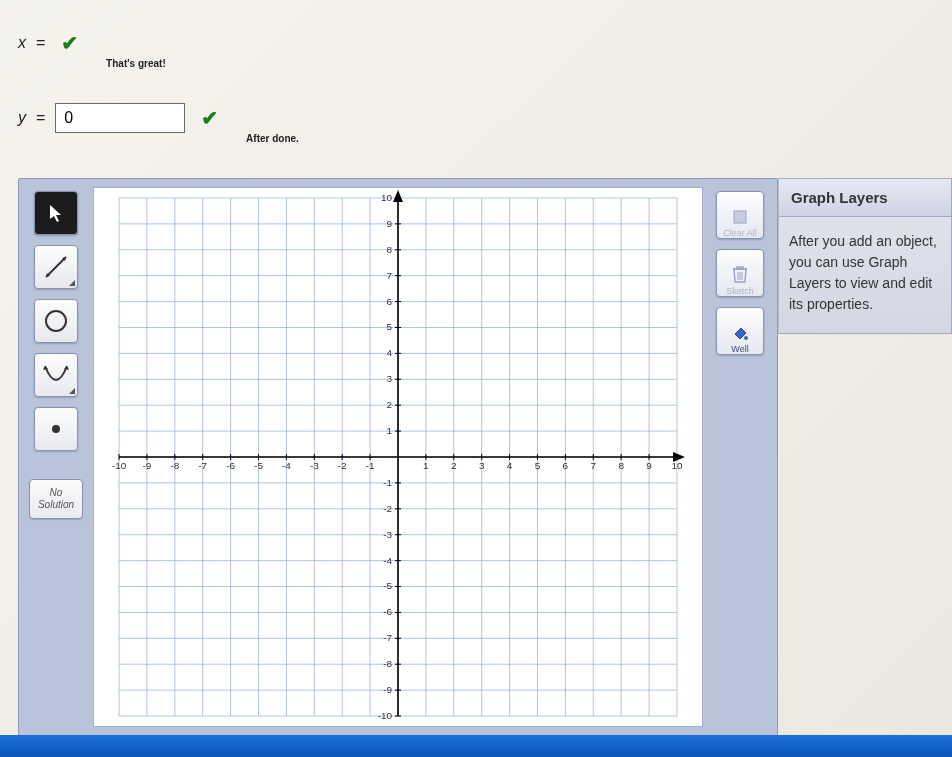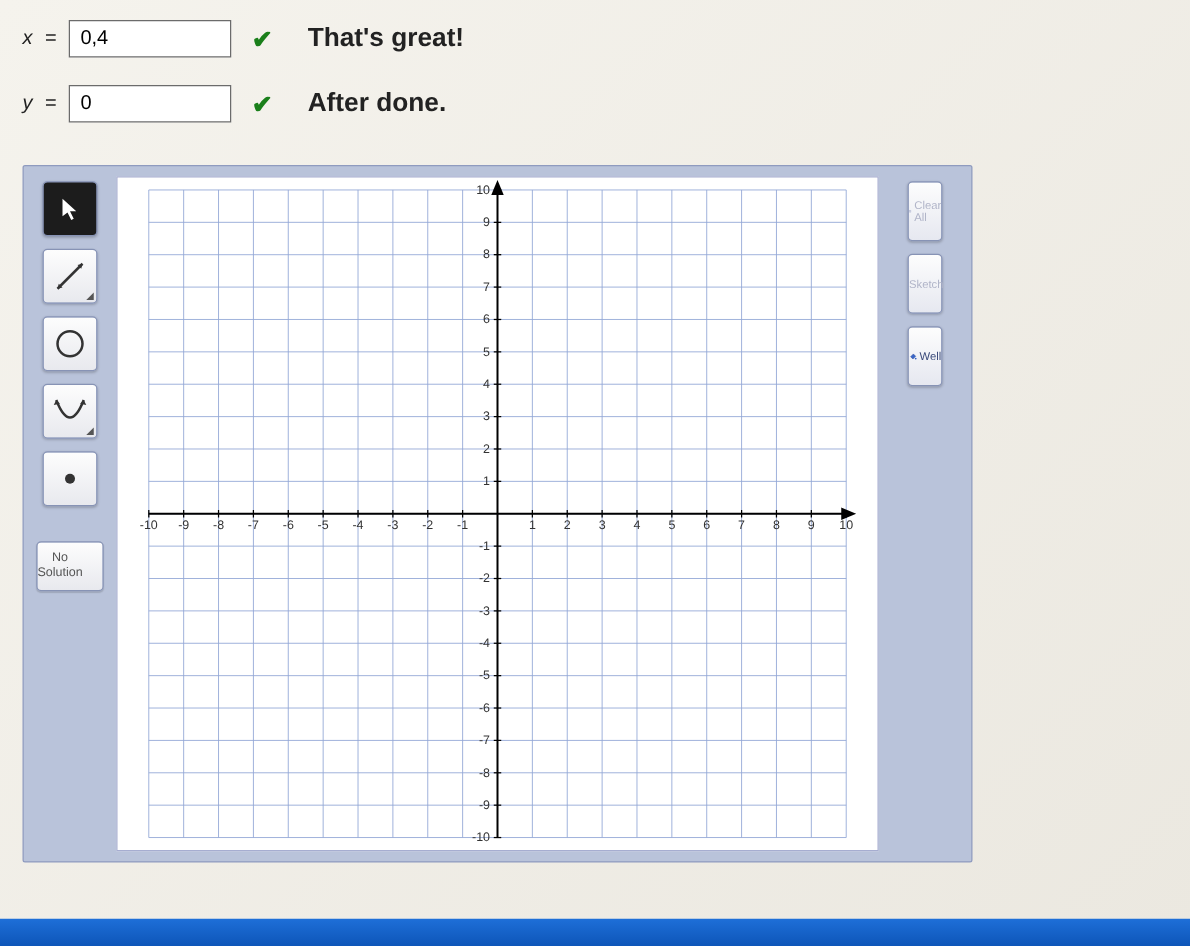--- a/index.html
+++ b/index.html
@@ -22,21 +22,21 @@
     border: 1px solid #6b6b6b;
     background: #fff;
     padding: 3px 8px;
     font-size: 16px;
     font-family: inherit;
   }
   .check {
     color: #1a7f1a; font-size: 20px; font-weight: bold;
     margin-left: 6px;
   }
-  .feedback { font-weight: bold; font-size: 21px; margin-left: 18px; }
+  .feedback { font-weight: bold; font-size: 10px; margin-left: 18px; margin-top: 42px; }
   .prompt { font-size: 15px; margin: 4px 0 10px; }
   .prompt .ital { font-style: italic; }
   .graph-area {
     display: flex;
     align-items: flex-start;
     padding-left: 18px;
   }
   .plotter {
     width: 760px;
     background: #b9c3da;
@@ -72,47 +72,47 @@
     border-bottom: 6px solid #555;
   }
   .no-sol-btn {
     width: 54px; height: 40px;
     background: linear-gradient(#fdfdfd,#e8e9ee);
     border: 1px solid #8793b5;
     border-radius: 4px;
     box-shadow: 0 1px 1px rgba(0,0,0,.15);
     font-size: 10px; line-height: 1.2;
     color: #555; text-align: center;
-    display: flex; align-items: center; justify-content: flex-start;
-    cursor: pointer; margin-top: 18px;
+    display: flex; align-items: center; justify-content: center;
+    cursor: pointer; margin-top: 18px; font-style: italic;
   }
   .canvas-wrap {
     flex: 1;
     background: #fff;
     border: 1px solid #a6add0;
     position: relative;
     height: 540px;
   }
   svg.grid { display: block; width: 100%; height: 100%; }
   .toolbar-right {
     width: 58px;
     display: flex;
     flex-direction: column;
     gap: 10px;
     align-items: center;
     padding-top: 4px;
   }
   .side-btn {
-    width: 28px; height: 48px;
+    width: 48px; height: 48px;
     background: linear-gradient(#fdfdfd,#e6e8f0);
     border: 1px solid #8793b5;
     border-radius: 4px;
     box-shadow: 0 1px 2px rgba(0,0,0,.2);
-    display: flex; 
-    align-items: center; justify-content: center;
+    display: flex; flex-direction: column;
+    align-items: center; justify-content: flex-end;
     gap: 2px; cursor: pointer;
     font-size: 9px; color: #3a4a7a;
   }
   .side-btn.disabled { color: #b0b4c8; }
   .layers-panel {
     flex: 1;
     margin-left: 0;
     border-left: 1px solid #bcbcc8;
   }
   .layers-header {
@@ -141,21 +141,20 @@
   }
   .cursor-svg { width: 20px; height: 20px; }
 </style>
 </head>
 <body>
 
 <div class="top-section">
   <div class="input-row">
     <span class="var-label">x</span>
     <span class="eq">=</span>
-    <input class="ans-box" value="0,4" style="">
     <span class="check">✔</span>
     <span class="feedback">That's great!</span>
   </div>
 
 
   <div class="input-row">
     <span class="var-label">y</span>
     <span class="eq">=</span>
     <input class="ans-box" value="0" style="">
     <span class="check">✔</span>
@@ -361,15 +360,19 @@
         <svg width="18" height="18" viewBox="0 0 18 18">
           <path d="M4 10 L10 4 L15 9 L9 15 Z" fill="#3a66c8" stroke="#2a4a98"></path>
           <circle cx="15" cy="14" r="2" fill="#3a66c8"></circle>
         </svg>
         <span>Well</span>
       </div>
     </div>
 
   </div>
 
+  <div class="layers-panel">
+    <div class="layers-header">Graph Layers</div>
+    <div class="layers-body">After you add an object, you can use Graph Layers to view and edit its properties.</div>
+  </div>
 </div>
 
 <div class="taskbar"></div>
 
 </body></html>

